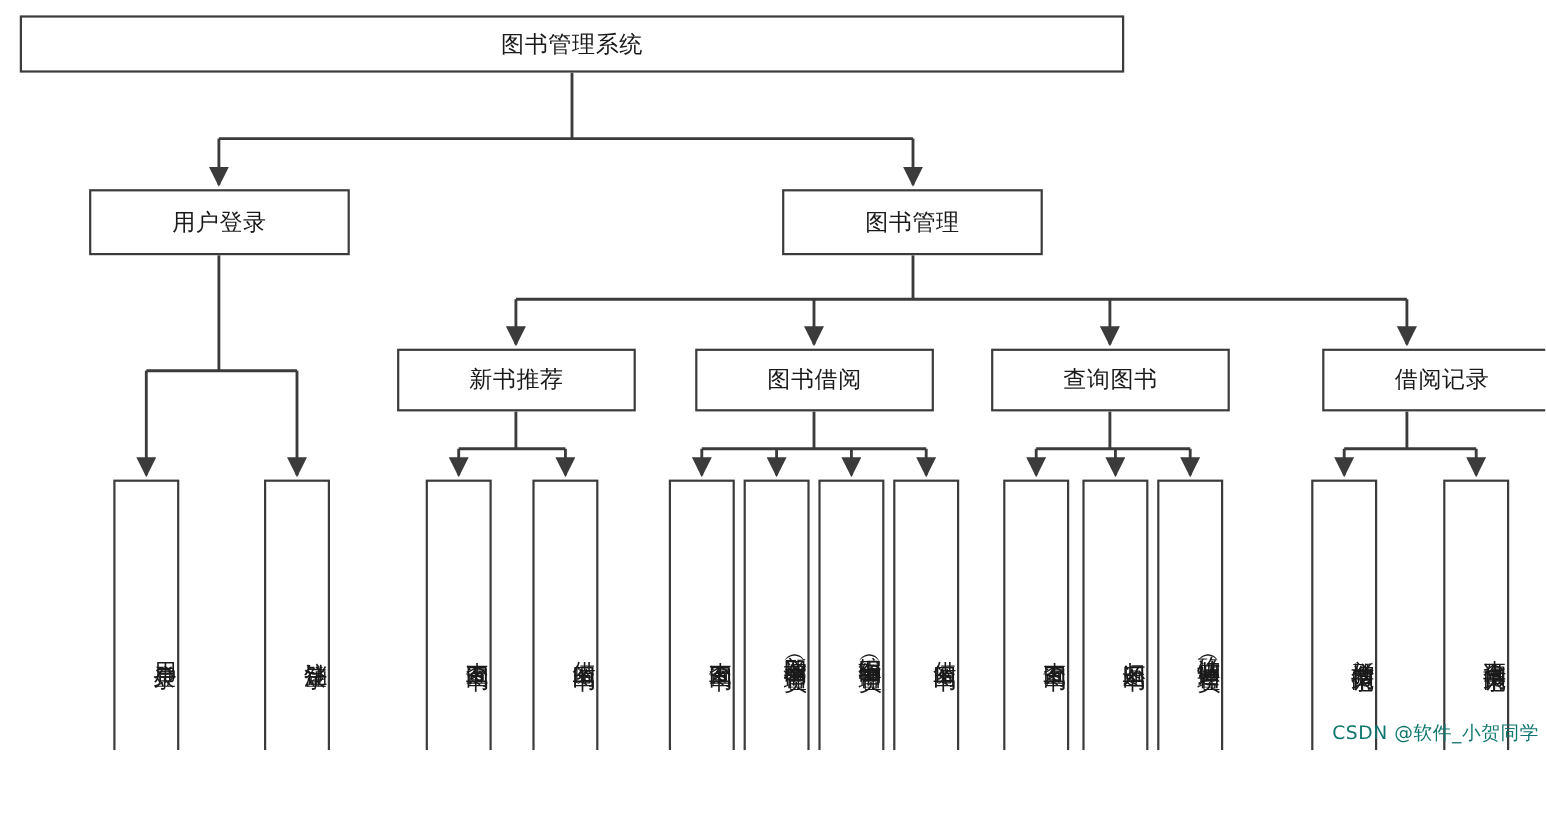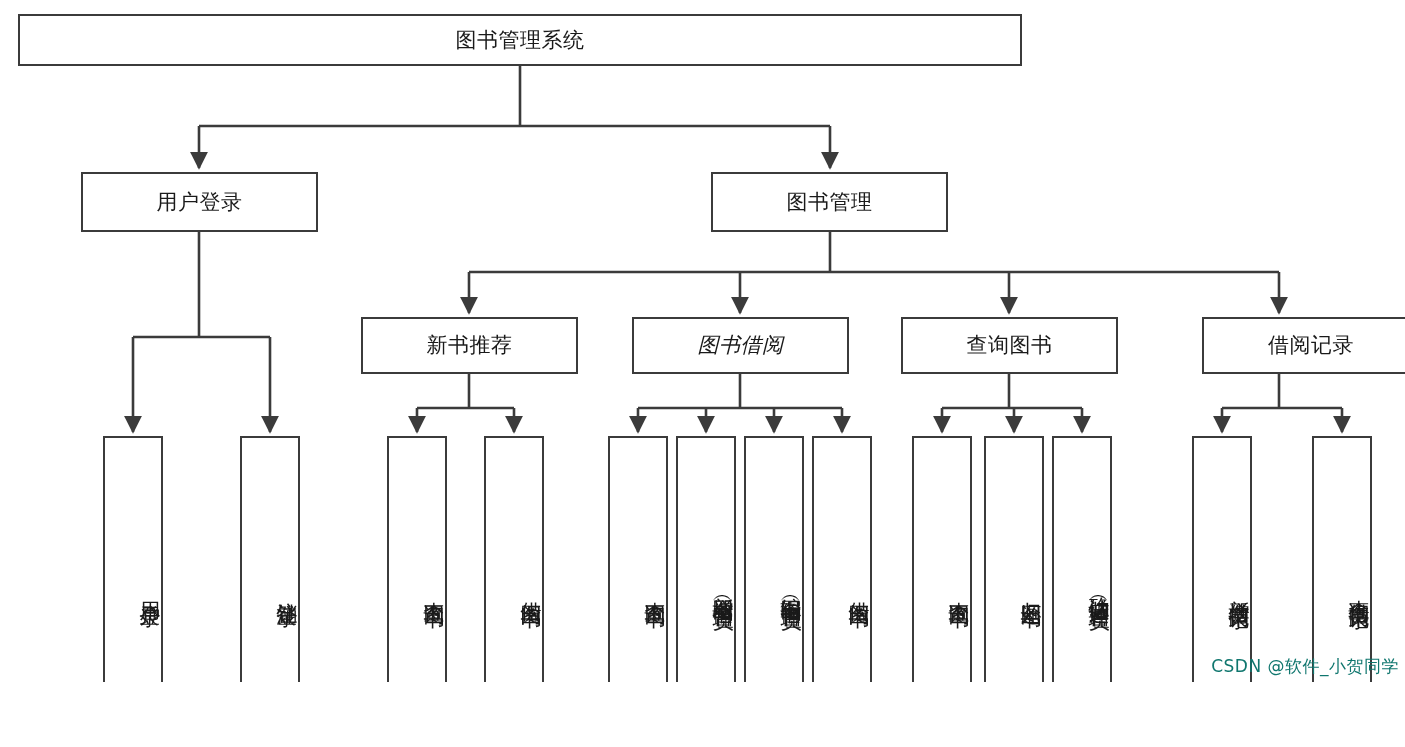--- a/index.html
+++ b/index.html
@@ -130,21 +130,21 @@
   <div class="node horiz" style="left:81px; top:172px; width:237px; height:60px;">
     <span>用户登录</span>
   </div>
   <div class="node horiz" style="left:361px; top:317px; width:217px; height:57px;">
     <span>新书推荐</span>
   </div>
 
   <div class="node horiz" style="left:711px; top:172px; width:237px; height:60px;">
     <span>图书管理</span>
   </div>
-  <div class="node horiz" style="left:632px; top:317px; width:217px; height:57px;font-style:italic;">
+  <div class="node horiz" style="left:632px; top:317px; width:217px; height:57px;">
     <span>图书借阅</span>
   </div>
   <div class="node horiz" style="left:901px; top:317px; width:217px; height:57px;">
     <span>查询图书</span>
   </div>
   <div class="node horiz" style="left:1202px; top:317px; width:218px; height:57px;">
     <span>借阅记录</span>
   </div>
 
   <div class="node vert" style="left:103px; top:436px; width:60px; height:299px;">

